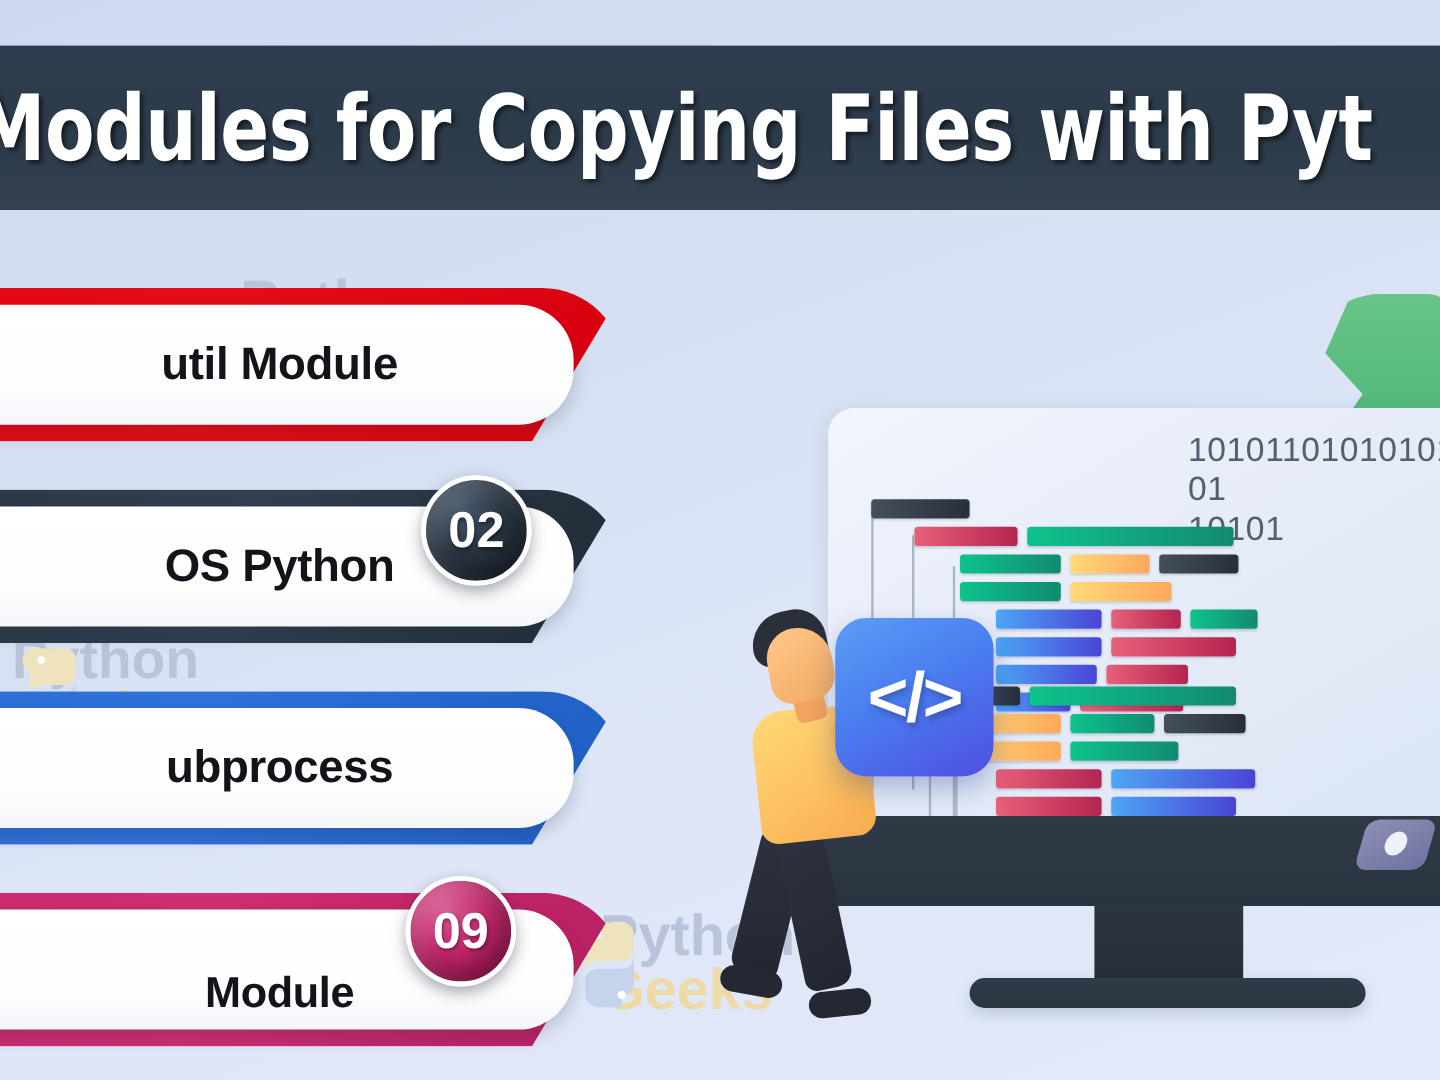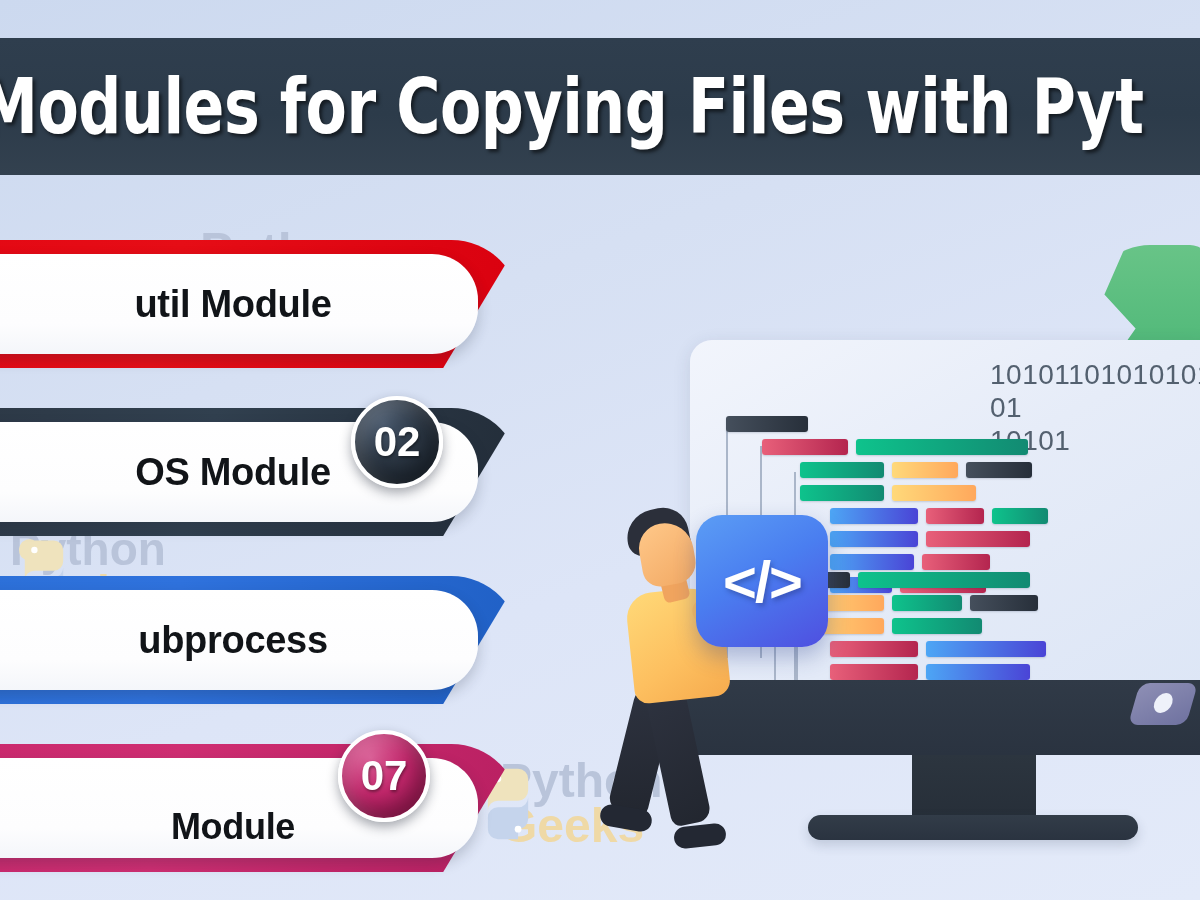--- a/index.html
+++ b/index.html
@@ -235,41 +235,41 @@
   <div class="card" id="card-1">
     <div class="swoosh"></div>
     <div class="plate">
       <div class="label">util Module</div>
     </div>
   </div>
 
   <div class="card" id="card-2">
     <div class="swoosh"></div>
     <div class="plate">
-      <div class="label">OS Module</div>
+      <div class="label">OS Python</div>
     </div>
     <div class="badge">02</div>
   </div>
 
   <div class="card" id="card-3">
     <div class="swoosh"></div>
     <div class="plate">
       <div class="label">ubprocess</div>
     </div>
   </div>
 
   <div class="card" id="card-4">
     <div class="swoosh"></div>
     <div class="plate">
       <div class="label two-line">
         <br>
         <span>Module</span>
       </div>
     </div>
-    <div class="badge">07</div>
+    <div class="badge">09</div>
   </div>
 
 </div>
 
 <div id="illus">
 
   <div id="plant"></div>
 
   <div id="monitor">
     <div id="binary">

